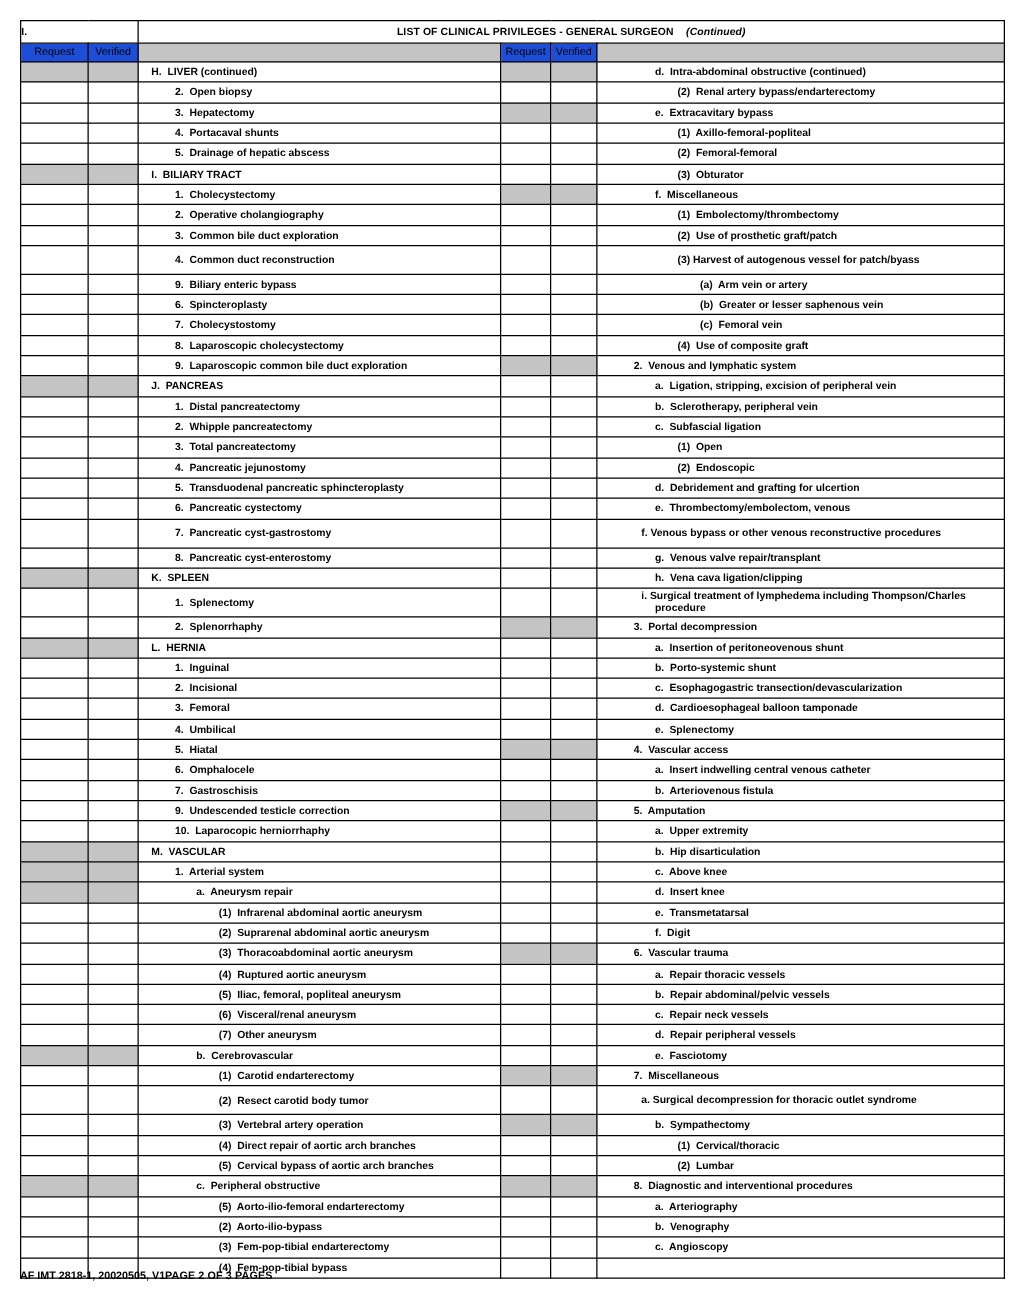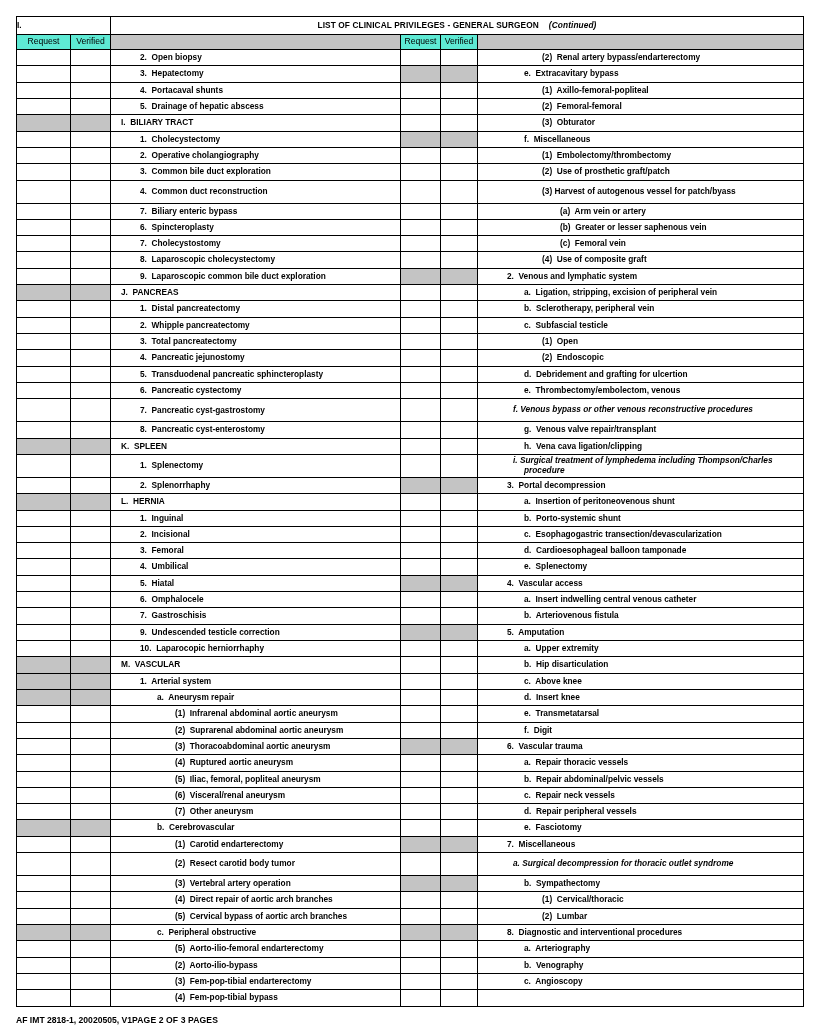--- a/index.html
+++ b/index.html
@@ -57,21 +57,21 @@
     font-style: italic;
     font-weight: bold;
     padding-left: 10px;
   }
   
   tr.colhdr td {
     height: 14px;
     font-size: 8.6px;
     font-weight: normal;
     text-align: center;
-    background: #5eead4;
+    background: #1d4ed8;
   }
   tr.colhdr td.fill {
     background: #c4c4c4;
     border-left: 1px solid #000;
   }
   
   tr.datarow td {
     height: 15.32px;
   }
   tr.datarow.tall td {
@@ -98,21 +98,21 @@
   .i1 { padding-left: 29px; }   
   .i2 { padding-left: 46px; }   
   .i3 { padding-left: 64px; }   
   .i4 { padding-left: 82px; }   
   .wrap {
     display: block;
     white-space: normal;
     line-height: 1.18;
   }
   
-  .hang2 { padding-left: 46px; text-indent: -11px; font-style: italic; }
+  .hang2 { padding-left: 46px; text-indent: -11px; }
   .hang3 { padding-left: 82px; text-indent: -18px; }
   
   #footer {
     position: absolute;
     left: 16px;
     right: 16px;
     bottom: 10px;
     height: 14px;
     display: flex;
     justify-content: flex-start;
@@ -147,20 +147,28 @@
         <td>Request</td>
         <td>Verified</td>
         <td class="fill"></td>
         <td>Request</td>
         <td>Verified</td>
         <td class="fill"></td>
       </tr>
     </tbody>
     <tbody id="rows">
         <tr class="datarow">
+          <td class="req shaded"></td>
+          <td class="ver shaded"></td>
+          <td class="item"><span class="lbl i0">H.  LIVER (continued)</span></td>
+          <td class="req shaded"></td>
+          <td class="ver shaded"></td>
+          <td class="item"><span class="lbl i2">d.  Intra-abdominal obstructive (continued)</span></td>
+        </tr>
+        <tr class="datarow">
           <td class="req"></td>
           <td class="ver"></td>
           <td class="item"><span class="lbl i1">2.  Open biopsy</span></td>
           <td class="req"></td>
           <td class="ver"></td>
           <td class="item"><span class="lbl i3">(2)  Renal artery bypass/endarterectomy</span></td>
         </tr>
         <tr class="datarow">
           <td class="req"></td>
           <td class="ver"></td>
@@ -223,21 +231,21 @@
           <td class="item"><span class="lbl i1">4.  Common duct reconstruction</span></td>
           <td class="req"></td>
           <td class="ver"></td>
           <td class="item">
             <span class="wrap hang3">(3)  Harvest of autogenous vessel for patch/byass</span>
           </td>
         </tr>
         <tr class="datarow">
           <td class="req"></td>
           <td class="ver"></td>
-          <td class="item"><span class="lbl i1">7.  Biliary enteric bypass</span></td>
+          <td class="item"><span class="lbl i1">9.  Biliary enteric bypass</span></td>
           <td class="req"></td>
           <td class="ver"></td>
           <td class="item"><span class="lbl i4">(a)  Arm vein or artery</span></td>
         </tr>
         <tr class="datarow">
           <td class="req"></td>
           <td class="ver"></td>
           <td class="item"><span class="lbl i1">6.  Spincteroplasty</span></td>
           <td class="req"></td>
           <td class="ver"></td>
@@ -282,21 +290,21 @@
           <td class="req"></td>
           <td class="ver"></td>
           <td class="item"><span class="lbl i2">b.  Sclerotherapy, peripheral vein</span></td>
         </tr>
         <tr class="datarow">
           <td class="req"></td>
           <td class="ver"></td>
           <td class="item"><span class="lbl i1">2.  Whipple pancreatectomy</span></td>
           <td class="req"></td>
           <td class="ver"></td>
-          <td class="item"><span class="lbl i2">c.  Subfascial testicle</span></td>
+          <td class="item"><span class="lbl i2">c.  Subfascial ligation</span></td>
         </tr>
         <tr class="datarow">
           <td class="req"></td>
           <td class="ver"></td>
           <td class="item"><span class="lbl i1">3.  Total pancreatectomy</span></td>
           <td class="req"></td>
           <td class="ver"></td>
           <td class="item"><span class="lbl i3">(1)  Open</span></td>
         </tr>
         <tr class="datarow">

